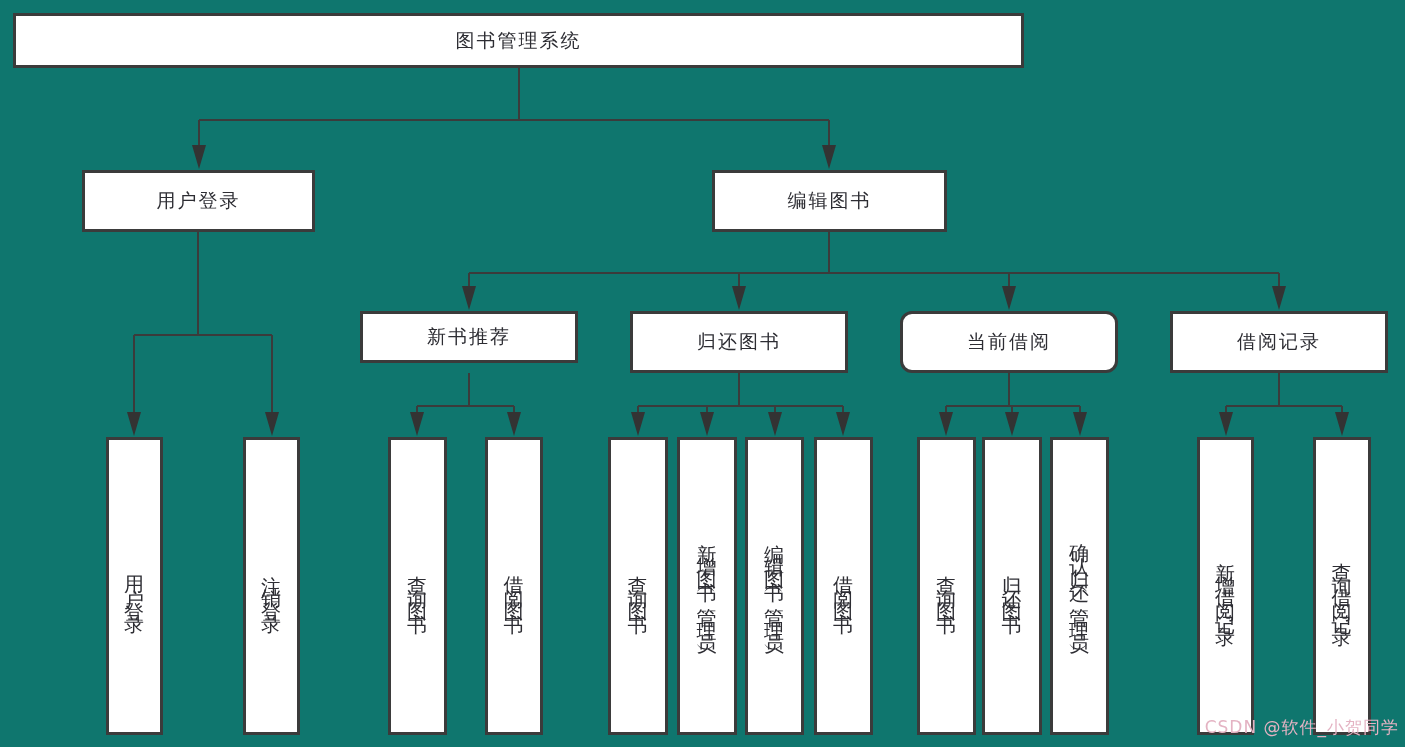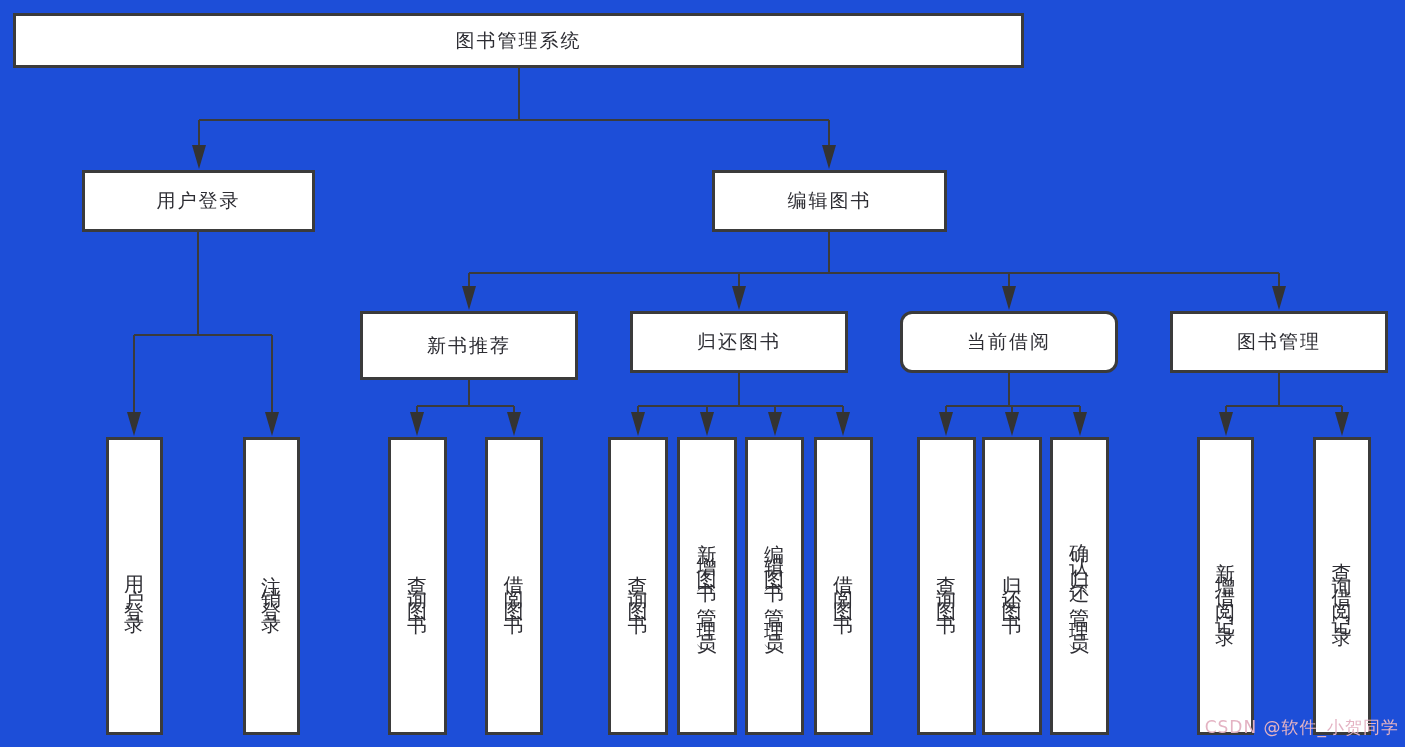--- a/index.html
+++ b/index.html
@@ -5,21 +5,21 @@
   html, body {
     margin: 0;
     padding: 0;
     background: #ffffff;
     font-family: "DejaVu Sans", "Liberation Sans", sans-serif;
   }
   .stage {
     position: relative;
     width: 1405px;
     height: 747px;
-    background: #1d4ed8;
+    background: #0f766e;
     overflow: hidden;
   }
   svg.connectors {
     position: absolute;
     left: 0; top: 0;
     width: 1405px; height: 747px;
     z-index: 1;
   }
   .node {
     position: absolute;
@@ -45,21 +45,21 @@
     letter-spacing: 13px;
     line-height: 1;
     color: #2d2d33;
   }
   
   .n-root          { left: 13px;   top: 13px;  width: 1011px; height: 55px; }
   
   .n-user-login    { left: 82px;   top: 170px; width: 233px;  height: 62px; }
   .n-book-mgmt     { left: 712px;  top: 170px; width: 235px;  height: 62px; }
   
-  .n-new-books     { left: 360px;  top: 311px; width: 218px;  height: 69px; }
+  .n-new-books     { left: 360px;  top: 311px; width: 218px;  height: 52px; }
   .n-book-borrow   { left: 630px;  top: 311px; width: 218px;  height: 62px; }
   .n-current-borrow{ left: 900px;  top: 311px; width: 218px;  height: 62px; border-radius: 12px; }
   .n-borrow-records{ left: 1170px; top: 311px; width: 218px;  height: 62px; }
   
   .n-leaf { top: 437px; height: 298px; }
   .n-user-login-leaf { left: 106px;  width: 57px; }
   .n-logout-leaf     { left: 243px;  width: 57px; }
   .n-nb-query        { left: 388px;  width: 59px; }
   .n-nb-borrow       { left: 485px;  width: 58px; }
   .n-bb-query        { left: 608px;  width: 60px; }
@@ -167,21 +167,21 @@
   <div class="node h n-new-books">
     <span>新书推荐</span>
   </div>
   <div class="node h n-book-borrow">
     <span>归还图书</span>
   </div>
   <div class="node h n-current-borrow">
     <span>当前借阅</span>
   </div>
   <div class="node h n-borrow-records">
-    <span>图书管理</span>
+    <span>借阅记录</span>
   </div>
 
   <div class="node v n-leaf n-user-login-leaf">
     <span>用户登录</span>
   </div>
   <div class="node v n-leaf n-logout-leaf">
     <span>注销登录</span>
   </div>
 
   <div class="node v n-leaf n-nb-query">

